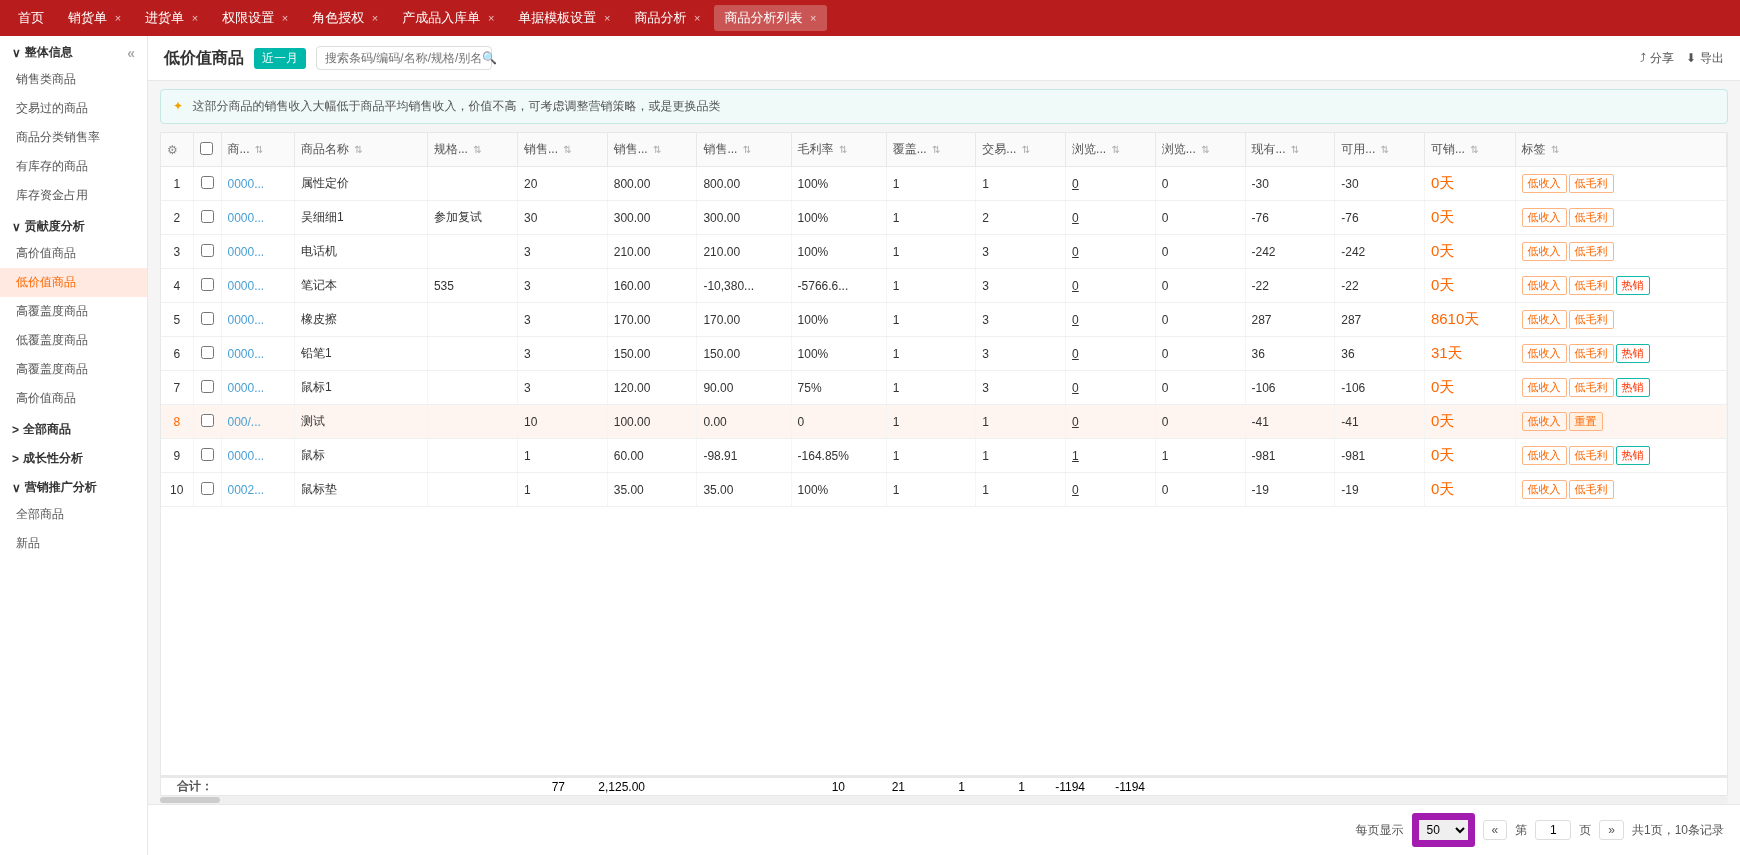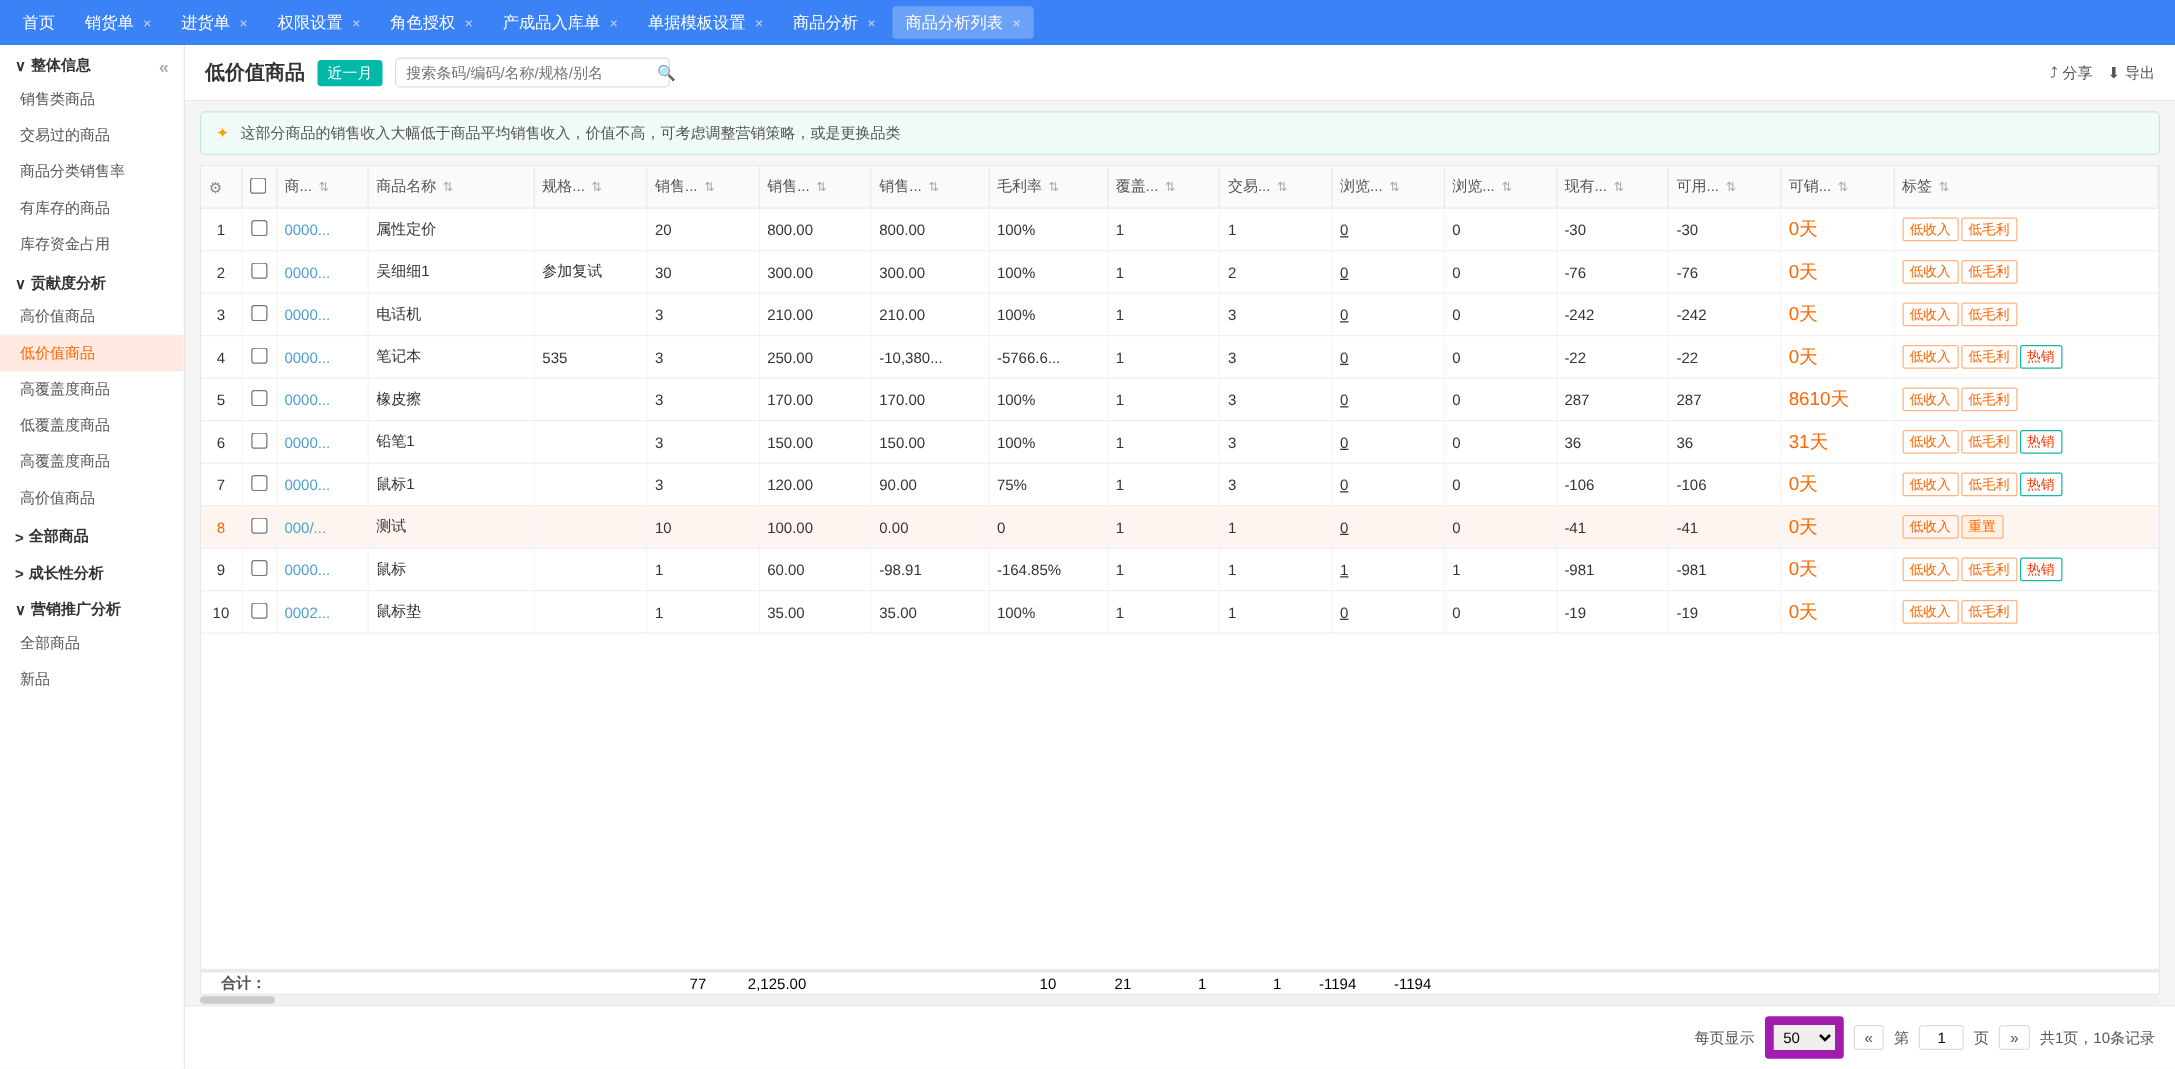--- a/index.html
+++ b/index.html
@@ -1,20 +1,20 @@
 <!DOCTYPE html>
 <html><head>
   <meta charset="utf-8">
   <style>
     * { box-sizing: border-box; margin: 0; padding: 0; font-family: 'Microsoft YaHei', Arial, sans-serif; font-size: 12px; }
     body { background: #f5f5f5; overflow: hidden; width: 1740px; height: 855px; }
 
     
     .top-nav {
-      background: #3b82f6;
+      background: #b91c1c;
       height: 36px;
       display: flex;
       align-items: center;
       padding: 0 8px;
       gap: 4px;
     }
     .nav-item {
       color: #fff;
       padding: 4px 10px;
       cursor: pointer;
@@ -83,21 +83,21 @@
       background: #00b8a9;
       color: #fff;
       padding: 2px 8px;
       border-radius: 3px;
       font-size: 12px;
     }
     .search-box {
       border: 1px solid #ddd;
       border-radius: 4px;
       padding: 4px 8px;
-      width: 220px;
+      width: 176px;
       color: #999;
       outline: none;
     }
 
     .header-actions {
       margin-left: auto;
       display: flex;
       gap: 12px;
       align-items: center;
     }
@@ -382,21 +382,21 @@
               <td><span class="days-badge">0天</span></td>
               <td><span class="tag-badge tag-low-income">低收入</span><span class="tag-badge tag-low-income">低毛利</span></td>
             </tr>
             <tr>
               <td style="text-align: center; color: rgb(51, 51, 51);">4</td>
               <td style="text-align: center;"><input type="checkbox" style=""></td>
               <td style="color: rgb(74, 159, 212); cursor: pointer;">0000...</td>
               <td>笔记本</td>
               <td>535</td>
               <td>3</td>
-              <td>250.00</td>
+              <td>160.00</td>
               <td>-10,380...</td>
               <td>-5766.6...</td>
               <td>1</td>
               <td>3</td>
               <td><span class="underline-link">0</span></td>
               <td>0</td>
               <td>-22</td>
               <td>-22</td>
               <td><span class="days-badge">0天</span></td>
               <td><span class="tag-badge tag-low-income">低收入</span><span class="tag-badge tag-low-income">低毛利</span><span class="tag-badge tag-hot">热销</span></td>

